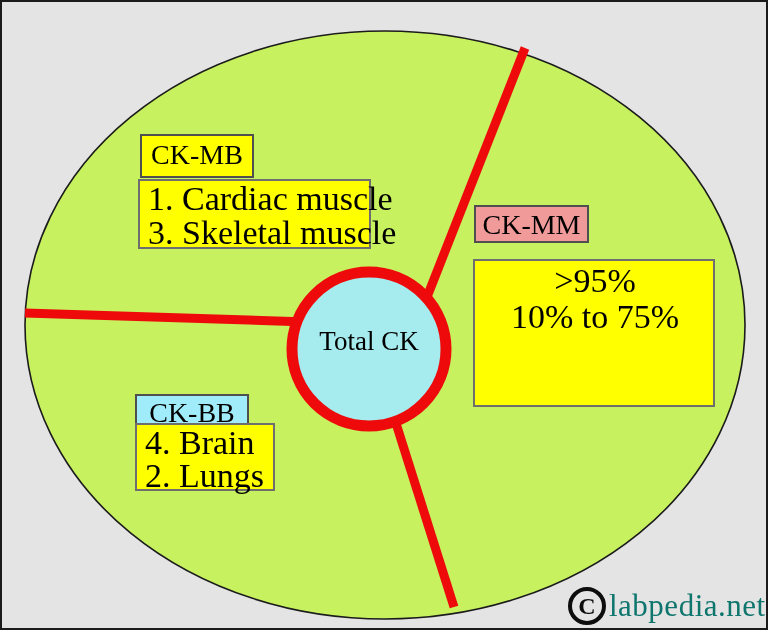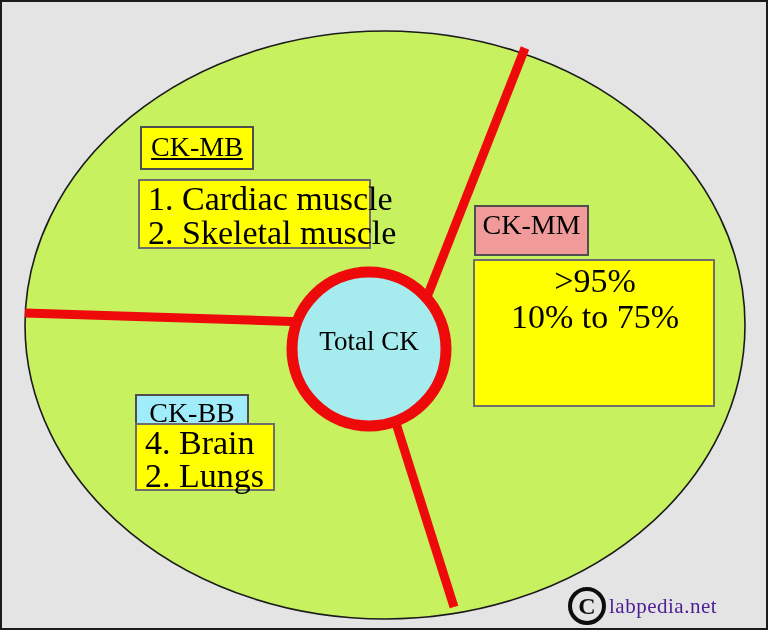--- a/index.html
+++ b/index.html
@@ -37,22 +37,22 @@
     font-size: 34px;
     color: #000;
     padding: 1px 6px 0 8px;
   }
   .info-box .line { display: block; white-space: nowrap; }
   .line.left   { text-align: left; }
   .line.center { text-align: center; }
   #ckmb-box   { left: 136px; top: 177px; width: 233px; height: 70px;  line-height: 34px; }
   #ckmm-box   { left: 471px; top: 257px; width: 242px; height: 148px; line-height: 36px; padding-top: 2px; }
   #ckbb-box   { left: 133px; top: 421px; width: 140px; height: 68px;  line-height: 33px; }
-  #ckmb-tag   { left: 138px; top: 124px; width: 114px; height: 44px;  line-height: 37px; text-decoration: underline; }
-  #ckmm-tag   { left: 472px; top: 203px; width: 115px; height: 51px;  line-height: 35px; }
+  #ckmb-tag   { left: 138px; top: 132px; width: 114px; height: 44px;  line-height: 37px; }
+  #ckmm-tag   { left: 472px; top: 203px; width: 115px; height: 38px;  line-height: 35px; }
   #ckbb-tag   { left: 133px; top: 392px; width: 114px; height: 37px;  line-height: 34px; }
   #center-label {
     left: 287px; top: 324px; width: 160px;
     text-align: center;
     font-size: 27px;
     color: #000;
   }
   #watermark {
     left: 566px; top: 585px;
     display: flex;
@@ -65,22 +65,22 @@
     border-radius: 50%;
     display: flex;
     align-items: center;
     justify-content: center;
     font-size: 24px;
     font-weight: bold;
     color: #0d0d0d;
     line-height: 1;
   }
   #watermark-text {
-    font-size: 21px;
-    color: #4c1d95;
+    font-size: 31px;
+    color: #0f766e;
     margin-left: 3px;
     letter-spacing: 0.5px;
   }
 </style>
 </head>
 <body>
 
 <div id="canvas" style="background: rgb(228, 228, 228); border-color: rgb(27, 27, 27);">
 
   <svg id="diagram-svg" width="768" height="630" viewBox="0 0 768 630">
@@ -91,21 +91,21 @@
     <line x1="392" y1="415" x2="452" y2="605" stroke-width="9" stroke="#ee0a0a"></line>
     <circle cx="367" cy="347" r="77" stroke-width="11" fill="#a6ebee"></circle>
     <circle cx="367" cy="347" r="77" fill="none" stroke-width="11" stroke="#ee0a0a"></circle>
   </svg>
 
   <div class="abs" id="center-label">Total CK</div>
 
   <div class="abs tag-box" id="ckmb-tag" style="background: rgb(255, 255, 0);">CK-MB</div>
   <div class="abs info-box" id="ckmb-box" style="background: rgb(255, 255, 0);">
     <span class="line left">1. Cardiac muscle</span>
-    <span class="line left">2. Skeletal muscle</span>
+    <span class="line left">3. Skeletal muscle</span>
   </div>
 
   <div class="abs tag-box" id="ckmm-tag" style="background: rgb(240, 154, 154);">CK-MM</div>
   <div class="abs info-box" id="ckmm-box" style="background: rgb(255, 255, 0);">
     <span class="line center">&gt;95%</span>
     <span class="line center">10% to 75%</span>
   </div>
 
   <div class="abs tag-box" id="ckbb-tag" style="background: rgb(160, 236, 250);">CK-BB</div>
   <div class="abs info-box" id="ckbb-box" style="background: rgb(255, 255, 0);">

